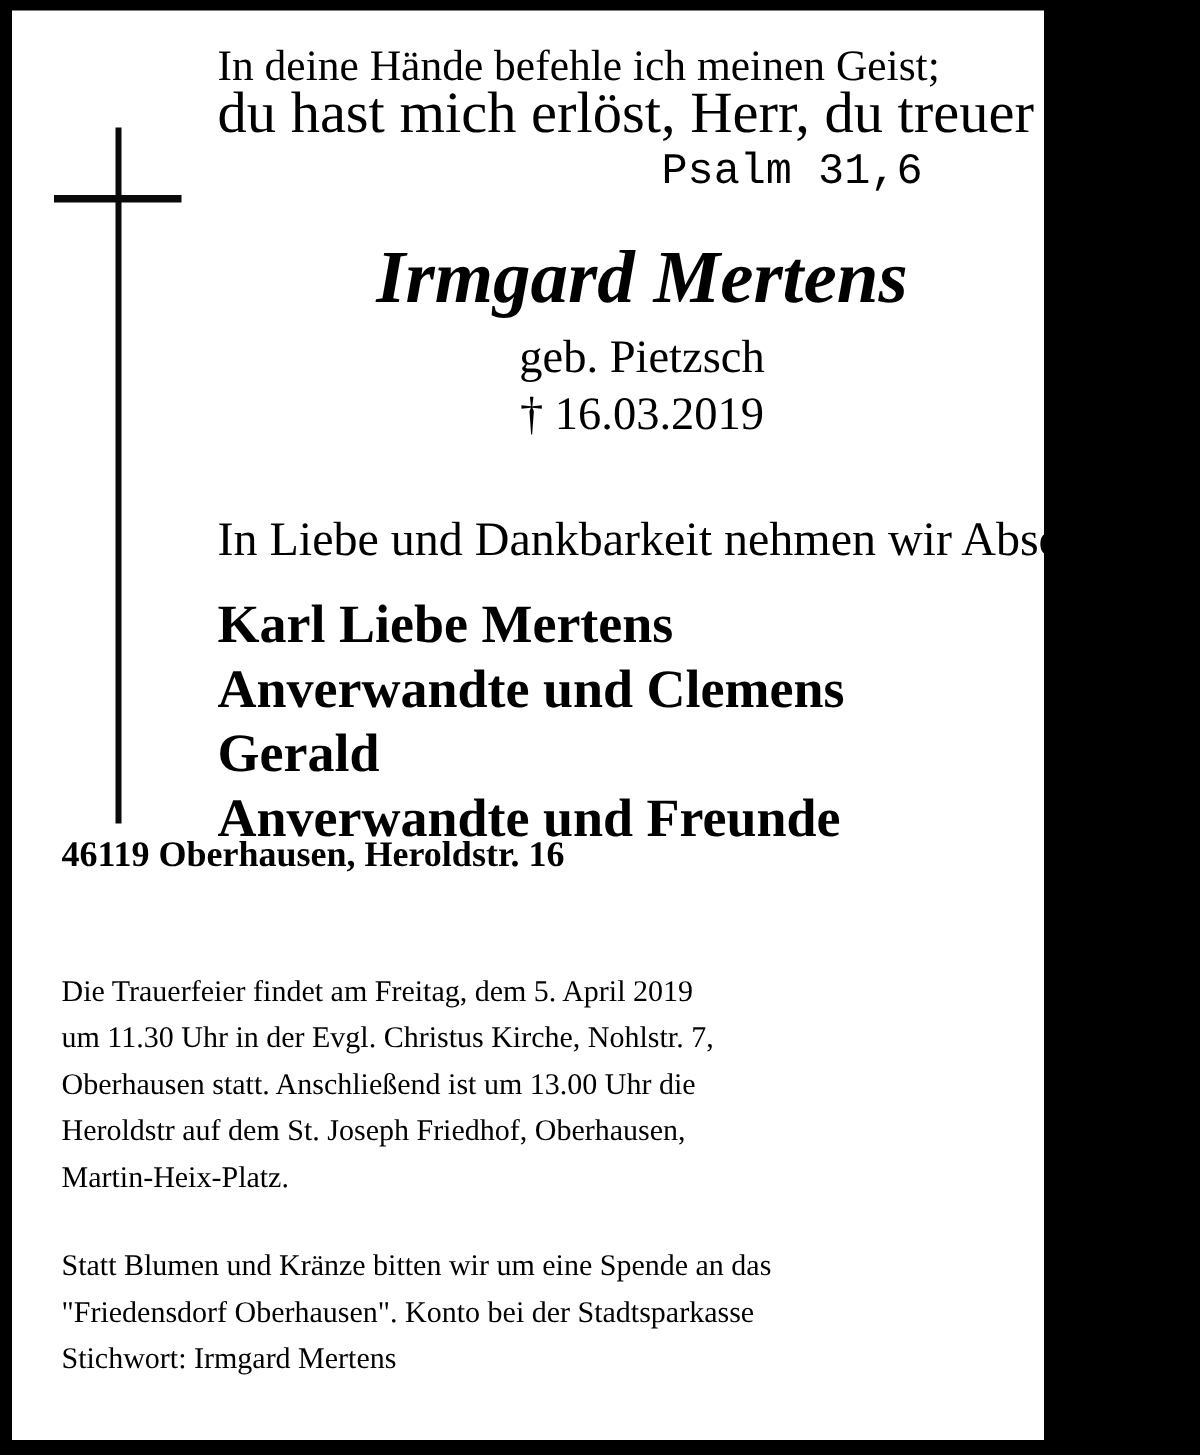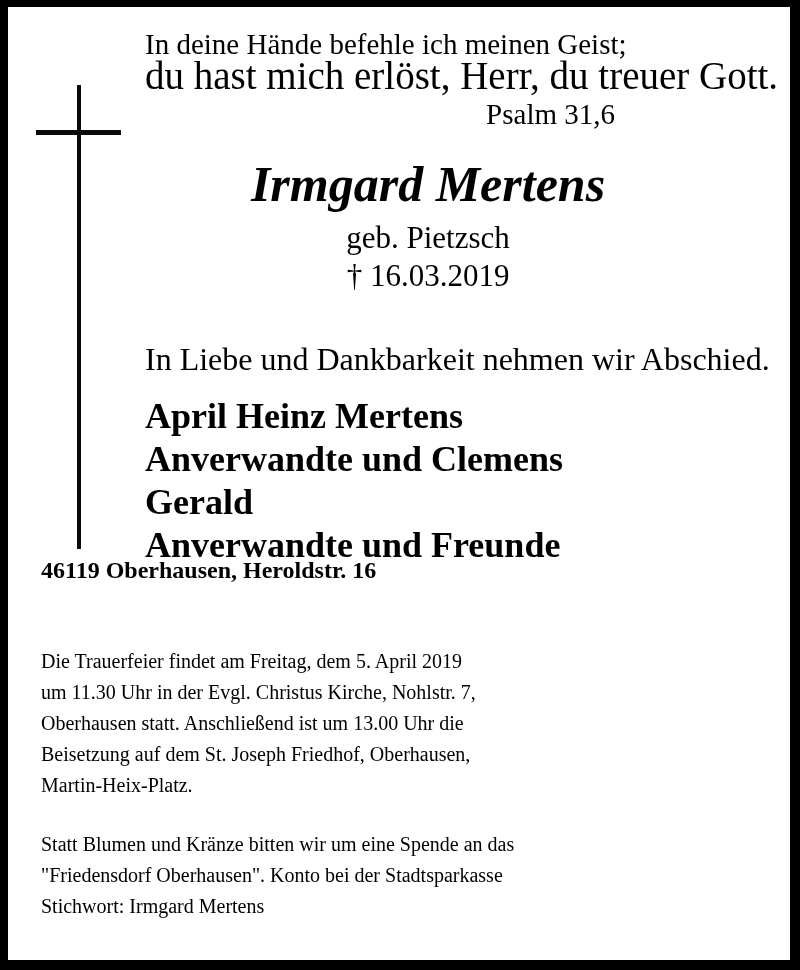--- a/index.html
+++ b/index.html
@@ -12,21 +12,21 @@
     background: #000000;
     position: relative;
     font-family: "Liberation Serif", serif;
     color: #000000;
     overflow: hidden;
   }
   .sheet {
     position: absolute;
     left: 8px;
     top: 7px;
-    width: 782px;
+    width: 688px;
     height: 953px;
     background: #ffffff;
   }
   .abs { position: absolute; white-space: nowrap; }
 
   
   .cross-vert {
     position: absolute;
     left: 69px;
     top: 78px;
@@ -38,21 +38,21 @@
     position: absolute;
     left: 28px;
     top: 123px;
     width: 85px;
     height: 5px;
     background: #0a0a0a;
   }
 
   .epigraph-line1 { left: 137px; top: 22px;  font-size: 29px; line-height: 31px; }
   .epigraph-line2 { left: 137px; top: 53px;  font-size: 39px; line-height: 31px; }
-  .psalm          { left: 137px; top: 92px;  width: 470px; text-align: right; font-size: 29px; line-height: 31px; }
+  .psalm          { left: 137px; top: 92px;  width: 470px; text-align: right; font-size: 29px; line-height: 31px; font-family: Liberation Mono, monospace; }
 
   .deceased-name {
     left: 40px; top: 151px; width: 760px;
     text-align: center;
     font-size: 50px;
     line-height: 52px;
     font-weight: bold;
     font-style: italic;
   }
   .maiden-name {
@@ -102,33 +102,33 @@
   <div class="abs deceased-name">Irmgard Mertens</div>
   <div class="abs maiden-name">geb. Pietzsch</div>
 
   <div class="abs dates-row">
     <span>† 16.03.2019</span>
   </div>
 
   <div class="abs farewell">In Liebe und Dankbarkeit nehmen wir Abschied.</div>
 
   <div class="abs mourners">
-    <div>April Heinz Mertens</div>
+    <div>Karl Liebe Mertens</div>
     <div>Anverwandte und Clemens</div>
     <div>Gerald</div>
     <div>Anverwandte und Freunde</div>
   </div>
 
   <div class="abs address">46119 Oberhausen, Heroldstr. 16</div>
 
   <div class="abs para para-funeral">
     <div>Die Trauerfeier findet am Freitag, dem 5. April 2019</div>
     <div>um 11.30 Uhr in der Evgl. Christus Kirche, Nohlstr. 7,</div>
     <div>Oberhausen statt. Anschließend ist um 13.00 Uhr die</div>
-    <div>Beisetzung auf dem St. Joseph Friedhof, Oberhausen,</div>
+    <div>Heroldstr auf dem St. Joseph Friedhof, Oberhausen,</div>
     <div>Martin-Heix-Platz.</div>
   </div>
 
   <div class="abs para para-donation">
     <div>Statt Blumen und Kränze bitten wir um eine Spende an das</div>
     <div>"Friedensdorf Oberhausen". Konto bei der Stadtsparkasse</div>
     <div>Stichwort: Irmgard Mertens</div>
   </div>
 
 </div>

